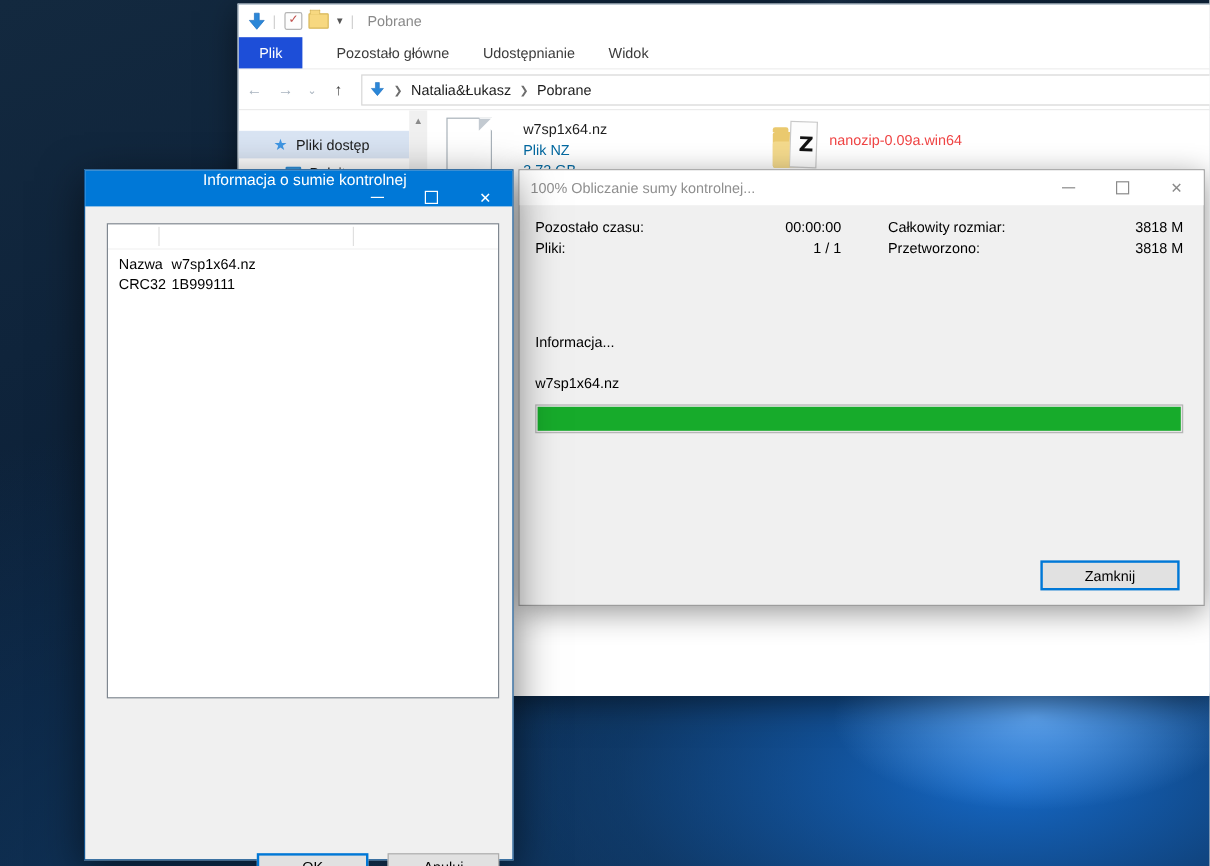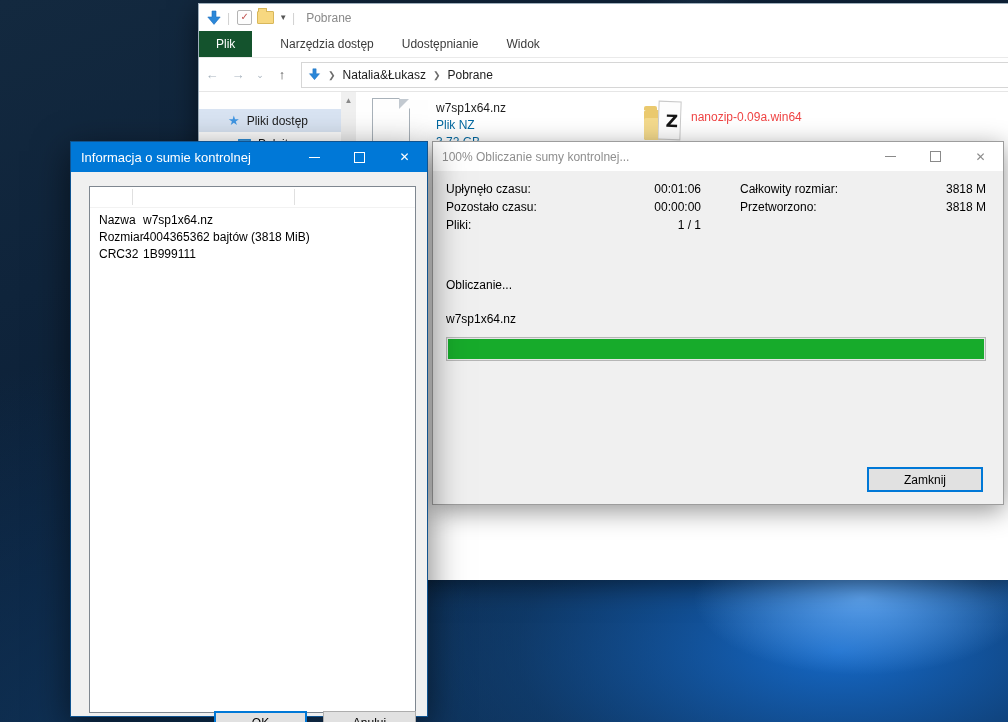--- a/index.html
+++ b/index.html
@@ -29,21 +29,21 @@
   .ex-titlebar .sep{color:#d0d0d0;font-size:12px;margin:0 5px;}
   .ex-title{color:#8a8a8a;font-size:12px;margin-left:6px;}
   .qat-check{width:13px;height:13px;border:1px solid #b4b4b4;background:#fdfdfd;border-radius:2px;
     font-size:10px;line-height:12px;text-align:center;color:#c0504d;margin:0 2px;}
   .qat-folder{width:15px;height:11px;background:#f7d880;border:1px solid #d8b75a;border-radius:1px;position:relative;margin:0 3px;}
   .qat-folder:before{content:"";position:absolute;top:-4px;left:0;width:7px;height:3px;background:#f7d880;border:1px solid #d8b75a;border-bottom:none;border-radius:1px 1px 0 0;}
   .qat-drop{color:#555;font-size:8px;margin-left:2px;}
   
   .ex-tabs{height:26px;display:flex;align-items:stretch;border-bottom:1px solid #eaeaea;background:#fff;font-size:12px;}
   .ex-tab{display:flex;align-items:center;padding:0 14px;color:#3b3b3b;}
-  .ex-tab.file{background:#14532d;color:#fff;padding:0 17px;margin-right:14px;}
+  .ex-tab.file{background:#1d4ed8;color:#fff;padding:0 17px;margin-right:14px;}
   
   .ex-addr{height:33px;display:flex;align-items:center;background:#fff;border-bottom:1px solid #e6e6e6;}
   .nav-ic{font-size:13px;color:#a9b4bf;width:26px;text-align:center;}
   .nav-ic.small{font-size:9px;width:18px;}
   .nav-ic.up{color:#444;}
   .addr-box{flex:1;height:24px;margin-left:6px;border:1px solid #d6d6d6;background:#fff;
     display:flex;align-items:center;font-size:12px;color:#1c1c1c;padding-left:6px;}
   .crumb-chev{color:#6d6d6d;font-size:9px;margin:0 7px;}
   
   .ex-body{position:relative;height:488px;background:#fff;}
@@ -98,24 +98,24 @@
     font-size:12px;font-family:"Liberation Sans",sans-serif;color:#000;
     display:flex;align-items:center;justify-content:center;box-sizing:border-box;
   }
   .btn.focused{border:2px solid var(--accent,#0078d7);}
   .pd-close-btn{left:434px;top:296px;width:116px;}
   
   .checksum-dialog{
     left:70px;top:141px;width:358px;height:576px;background:#f0f0f0;
     border:1px solid #10538f;box-shadow:0 10px 34px rgba(0,0,0,.55);
   }
-  .cd-titlebar{height:30px;background:var(--accent,#0078d7);color:#fff;font-size:13px;padding-left:10px;}
+  .cd-titlebar{height:30px;background:var(--accent,#0078d7);color:#fff;font-size:13px;padding-left:10px;flex-direction:column;}
   .cd-titlebar .tb-btn{color:#fff;}
   .cd-content{position:relative;height:545px;}
-  .listbox{position:absolute;left:18px;top:14px;width:327px;height:527px;background:#fff;border:1px solid #7f8790;box-sizing:border-box;}
+  .listbox{position:absolute;left:18px;top:14px;width:327px;height:396px;background:#fff;border:1px solid #7f8790;box-sizing:border-box;}
   .lb-header{height:20px;border-bottom:1px solid #f2f2f2;position:relative;}
   .lb-header i{position:absolute;top:2px;bottom:2px;border-left:1px solid #e0e0e0;}
   .lb-header i.h1{left:42px;}
   .lb-header i.h2{left:204px;}
   .lb-rows{padding:4px 0 0 9px;font-size:12px;line-height:17px;color:#000;}
   .lb-row{display:flex;}
   .lb-label{width:44px;flex:none;}
   .cd-ok{left:143px;top:539px;width:93px;height:24px;}
   .cd-cancel{left:252px;top:539px;width:93px;height:24px;}
 </style>
@@ -131,21 +131,21 @@
         </svg>
       <span class="sep">|</span>
       <span class="qat-check">✓</span>
       <span class="qat-folder"></span>
       <span class="qat-drop">▼</span>
       <span class="sep">|</span>
       <span class="ex-title">Pobrane</span>
     </div>
     <div class="ex-tabs">
       <div class="ex-tab file">Plik</div>
-      <div class="ex-tab">Narzędzia dostęp</div>
+      <div class="ex-tab">Pozostało główne</div>
       <div class="ex-tab">Udostępnianie</div>
       <div class="ex-tab">Widok</div>
     </div>
     <div class="ex-addr">
       <span class="nav-ic">←</span>
       <span class="nav-ic">→</span>
       <span class="nav-ic small">⌄</span>
       <span class="nav-ic up">↑</span>
       <div class="addr-box">
         <svg width="13" height="13" viewBox="0 0 16 16">
@@ -204,43 +204,39 @@
           </span>
         <span class="tb-btn max">
             <span></span>
           </span>
         <span class="tb-btn">✕</span>
       </span>
     </div>
     <div class="pd-content">
       <div class="stat-col c1">
         <div class="stat-row">
-            <span>Upłynęło czasu:</span>
-            <span>00:01:06</span>
-          </div>
-        <div class="stat-row">
             <span>Pozostało czasu:</span>
             <span>00:00:00</span>
           </div>
         <div class="stat-row">
             <span>Pliki:</span>
             <span>1 / 1</span>
           </div>
       </div>
       <div class="stat-col c2">
         <div class="stat-row">
             <span>Całkowity rozmiar:</span>
             <span>3818 M</span>
           </div>
         <div class="stat-row">
             <span>Przetworzono:</span>
             <span>3818 M</span>
           </div>
       </div>
-      <div class="pd-status">Obliczanie...</div>
+      <div class="pd-status">Informacja...</div>
       <div class="pd-curfile">w7sp1x64.nz</div>
       <div class="pbar">
         <div class="pfill" style="width: 100%;"></div>
       </div>
       <button class="btn focused pd-close-btn">Zamknij</button>
     </div>
   </div>
 
   <div class="win checksum-dialog">
     <div class="titlebar cd-titlebar">
@@ -260,24 +256,20 @@
         <div class="lb-header">
             <i class="h1"></i>
             <i class="h2"></i>
           </div>
         <div class="lb-rows">
           <div class="lb-row">
             <span class="lb-label">Nazwa</span>
             <span>w7sp1x64.nz</span>
           </div>
           <div class="lb-row">
-            <span class="lb-label">Rozmiar</span>
-            <span>4004365362 bajtów (3818 MiB)</span>
-          </div>
-          <div class="lb-row">
             <span class="lb-label">CRC32</span>
             <span>1B999111</span>
           </div>
         </div>
       </div>
       <button class="btn focused cd-ok">OK</button>
       <button class="btn cd-cancel">Anuluj</button>
     </div>
   </div>
 

